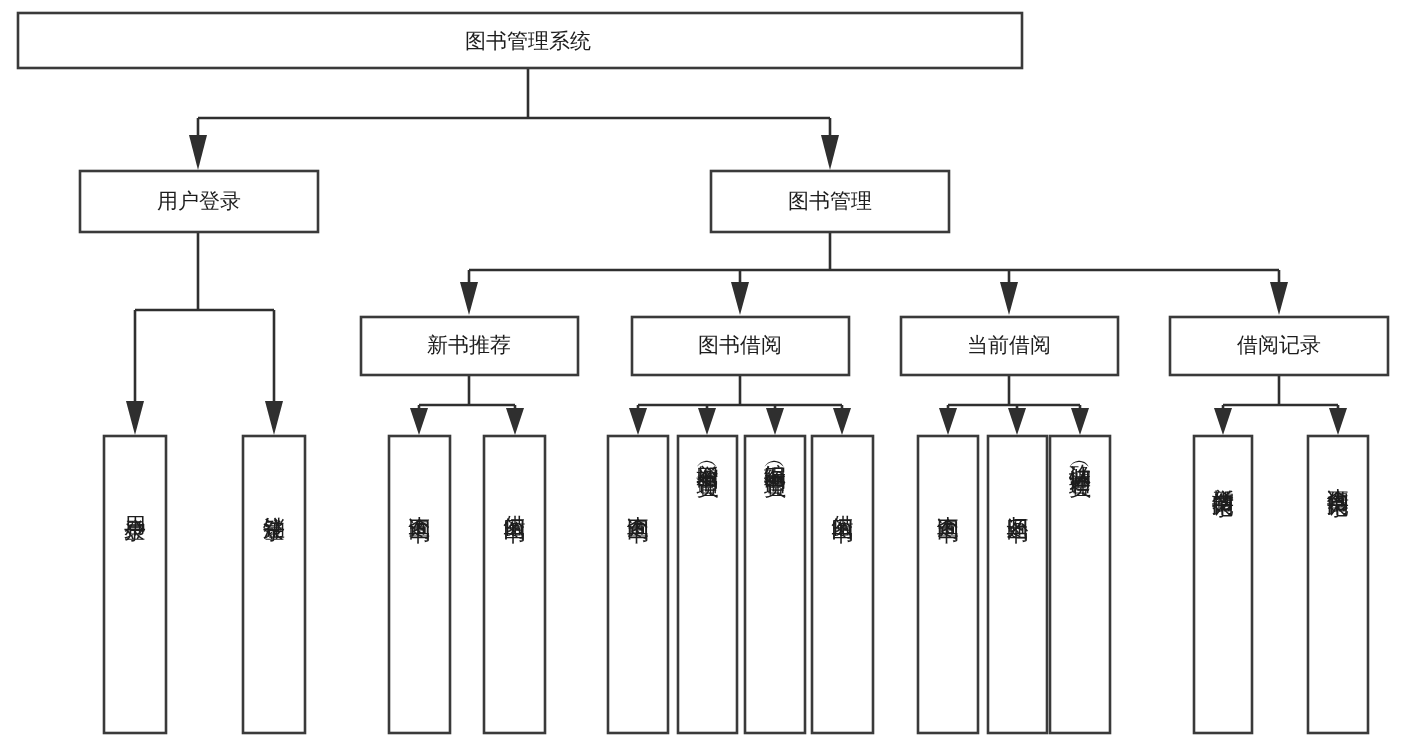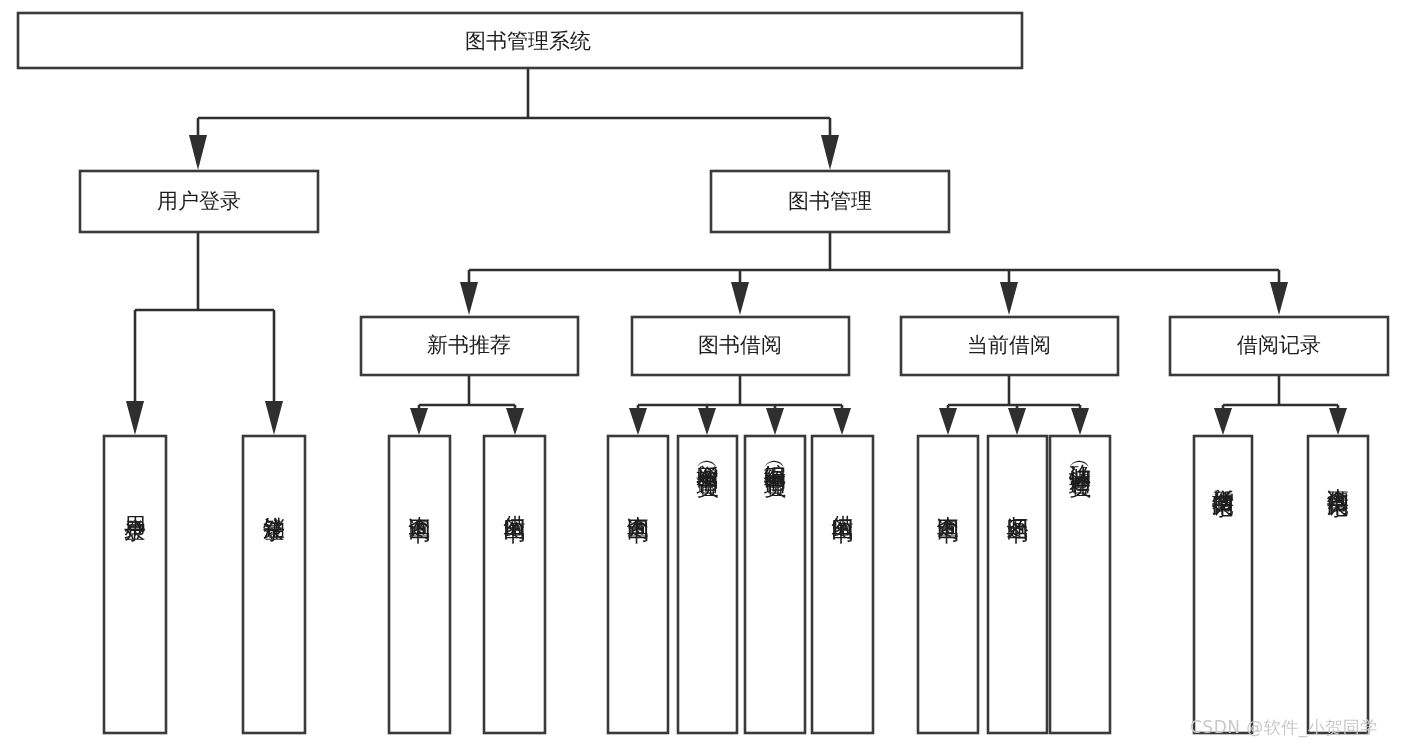--- a/index.html
+++ b/index.html
@@ -225,15 +225,14 @@
   <div class="vlabel-wrap" style="left:1050px; top:436px; width:60px; height:297px; padding-top:10px;">
     <span class="vlabel">确认归还（管理员）</span>
   </div>
   <div class="vlabel-wrap" style="left:1194px; top:436px; width:58px; height:297px; padding-top:34px;">
     <span class="vlabel">新增借阅记录</span>
   </div>
   <div class="vlabel-wrap" style="left:1308px; top:436px; width:60px; height:297px; padding-top:34px;">
     <span class="vlabel">查询借阅记录</span>
   </div>
 
-  <div class="watermark" style="left:1190px; top:716px;">CSDN @软件_小贺同学</div>
 
 </div>
 
 </body></html>

